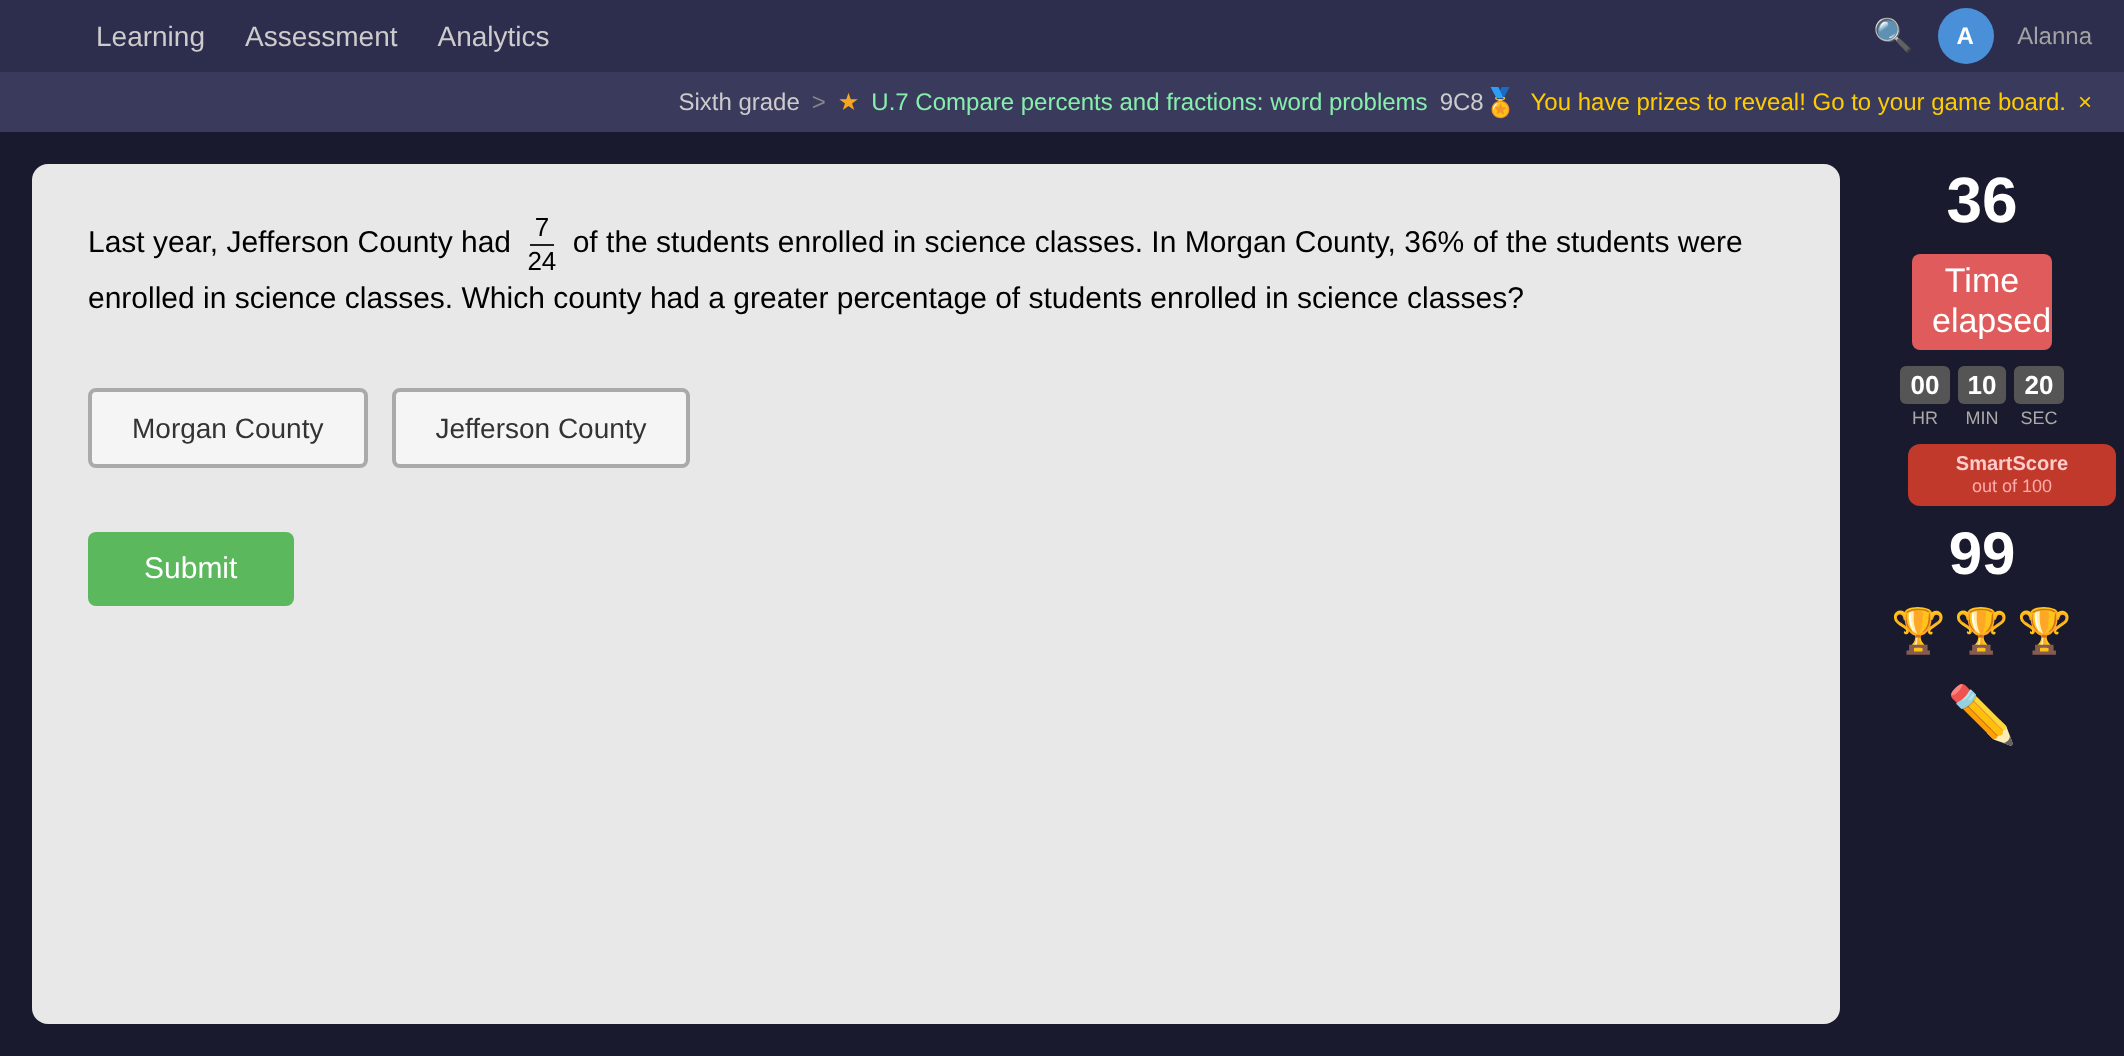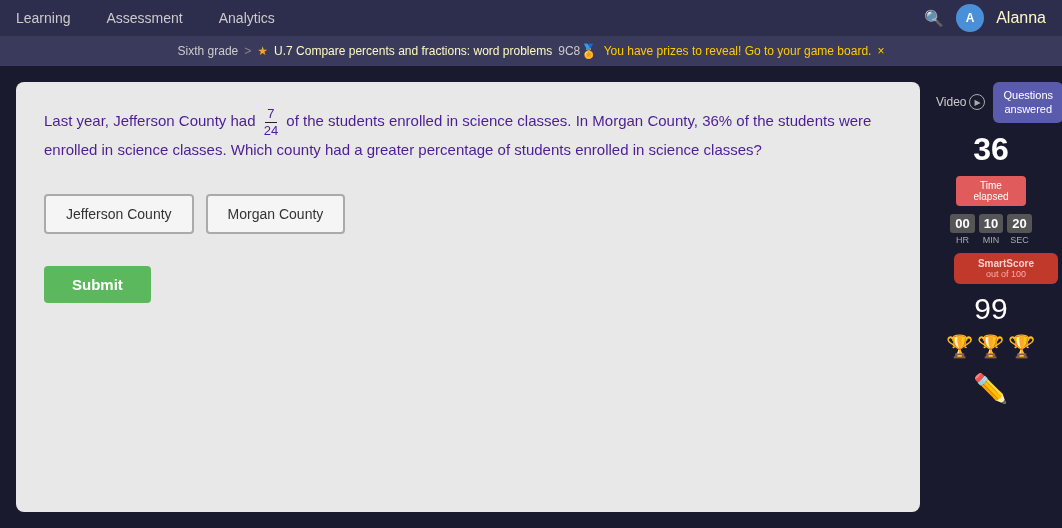--- a/index.html
+++ b/index.html
@@ -21,21 +21,22 @@
       padding: 0 16px;
     }
     .topbar-left {
       display: flex;
       align-items: center;
       gap: 24px;
     }
     .topbar-nav {
       display: flex;
       align-items: center;
-      gap: 36px;
+      gap: 20px;
+      margin-left: 32px;
     }
     .topbar-nav span {
       color: #ccc;
       font-size: 14px;
       cursor: pointer;
     }
     .topbar-right {
       display: flex;
       align-items: center;
       gap: 12px;
@@ -51,48 +52,48 @@
       background: #4a90d9;
       border-radius: 50%;
       display: flex;
       align-items: center;
       justify-content: center;
       color: white;
       font-size: 12px;
       font-weight: bold;
     }
     .username {
-      color: #fef9c3;
-      font-size: 16px;
+      color: #a3a3a3;
+      font-size: 12px;
     }
 
     
     .breadcrumb-bar {
       background: #3a3a5c;
       height: 30px;
       display: flex;
       align-items: center;
-      justify-content: center;
+      justify-content: flex-end;
       padding: 0 16px;
     }
     .breadcrumb {
       display: flex;
       align-items: center;
       gap: 6px;
       color: #ccc;
       font-size: 12px;
     }
     .breadcrumb .sep {
       color: #888;
     }
     .breadcrumb .star {
       color: #f5a623;
     }
     .breadcrumb .lesson {
-      color: #fef9c3;
+      color: #86efac;
     }
     .prize-notice {
       display: flex;
       align-items: center;
       gap: 6px;
       color: #ffcc00;
       font-size: 12px;
       cursor: pointer;
     }
     .prize-icon {
@@ -111,21 +112,21 @@
     .question-card {
       flex: 1;
       background: #e8e8e8;
       border-radius: 8px;
       padding: 24px 28px;
       position: relative;
     }
 
     .question-text {
       font-size: 15px;
-      color: #4c1d95;
+      color: #000000;
       line-height: 1.6;
       margin-bottom: 32px;
     }
     .fraction {
       display: inline-flex;
       flex-direction: column;
       align-items: center;
       margin: 0 2px;
       vertical-align: middle;
       line-height: 1.2;
@@ -156,21 +157,21 @@
       font-family: Arial, sans-serif;
     }
 
     .submit-btn {
       background: #5cb85c;
       color: white;
       border: none;
       border-radius: 4px;
       padding: 10px 28px;
       font-size: 15px;
-      font-weight: bold;
+      font-weight: normal;
       cursor: pointer;
       font-family: Arial, sans-serif;
     }
 
     
     .right-panel {
       width: 110px;
       display: flex;
       flex-direction: column;
       align-items: center;
@@ -218,21 +219,21 @@
       font-size: 32px;
       font-weight: bold;
       text-align: center;
     }
 
     .time-elapsed-box {
       background: #e05c5c;
       border-radius: 4px;
       padding: 4px 10px;
       color: white;
-      font-size: 10px;
+      font-size: 17px;
       text-align: center;
       width: 70px;
     }
 
     .timer-display {
       display: flex;
       gap: 4px;
       align-items: center;
       justify-content: center;
     }
@@ -271,21 +272,21 @@
       font-weight: bold;
     }
     .smartscore-sub {
       color: #ffaaaa;
       font-size: 9px;
     }
 
     .smart-score-val {
       color: #fff;
       font-size: 30px;
-      font-weight: normal;
+      font-weight: bold;
       text-align: center;
     }
 
     .trophies {
       display: flex;
       gap: 4px;
       justify-content: center;
     }
     .trophy {
       font-size: 22px;
@@ -338,40 +339,30 @@
     <p class="question-text">
       <span>Last year, Jefferson County had</span>
       <span class="fraction">
         <span class="num">7</span>
         <span class="den">24</span>
       </span>
       <span>of the students enrolled in science classes. In Morgan County, 36% of the students were enrolled in science classes. Which county had a greater percentage of students enrolled in science classes?</span>
     </p>
 
     <div class="answer-choices">
+      <button class="answer-btn">Morgan County</button>
       <button class="answer-btn">Jefferson County</button>
-      <button class="answer-btn">Morgan County</button>
     </div>
 
     <button class="submit-btn">Submit</button>
 
   </div>
 
   <div class="right-panel">
 
-    <div class="video-questions-row">
-      <div class="video-label">
-        <span>Video</span>
-        <div class="video-circle">▶</div>
-      </div>
-      <div class="questions-answered-box">
-        <div style="white-space:pre-line;">Questions
-answered</div>
-      </div>
-    </div>
 
     <div class="score-number">36</div>
 
     <div class="time-elapsed-box">
       <span>Time
 elapsed</span>
     </div>
 
     <div class="timer-display">
       <div class="timer-block">

